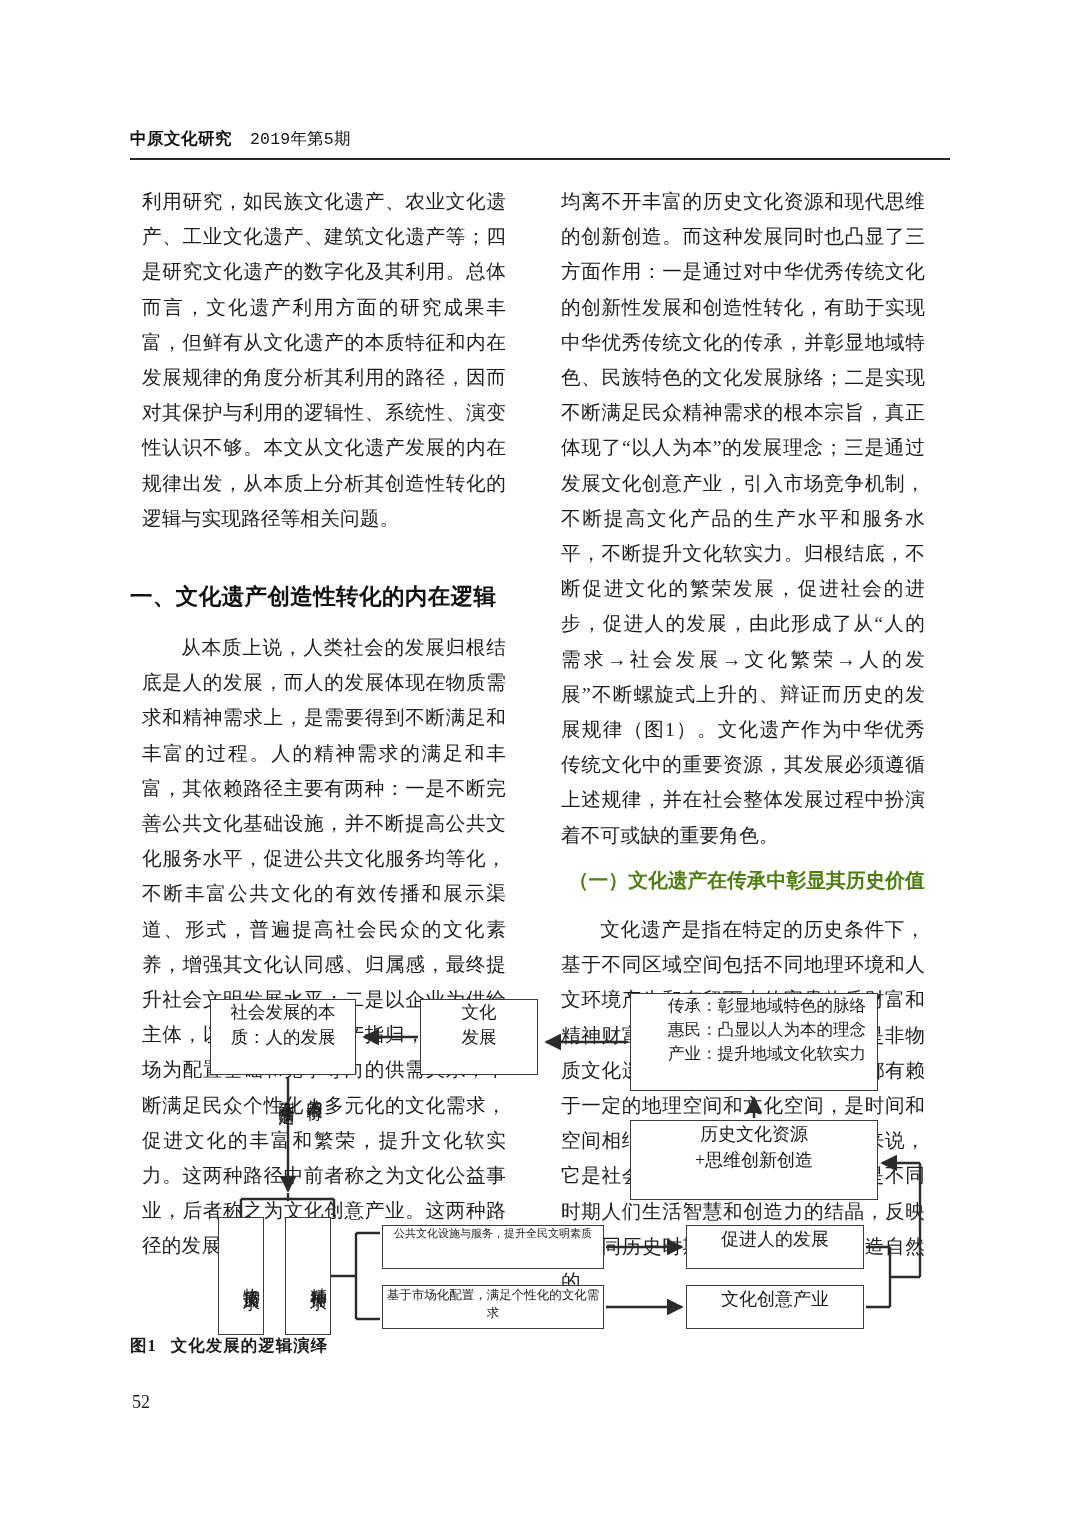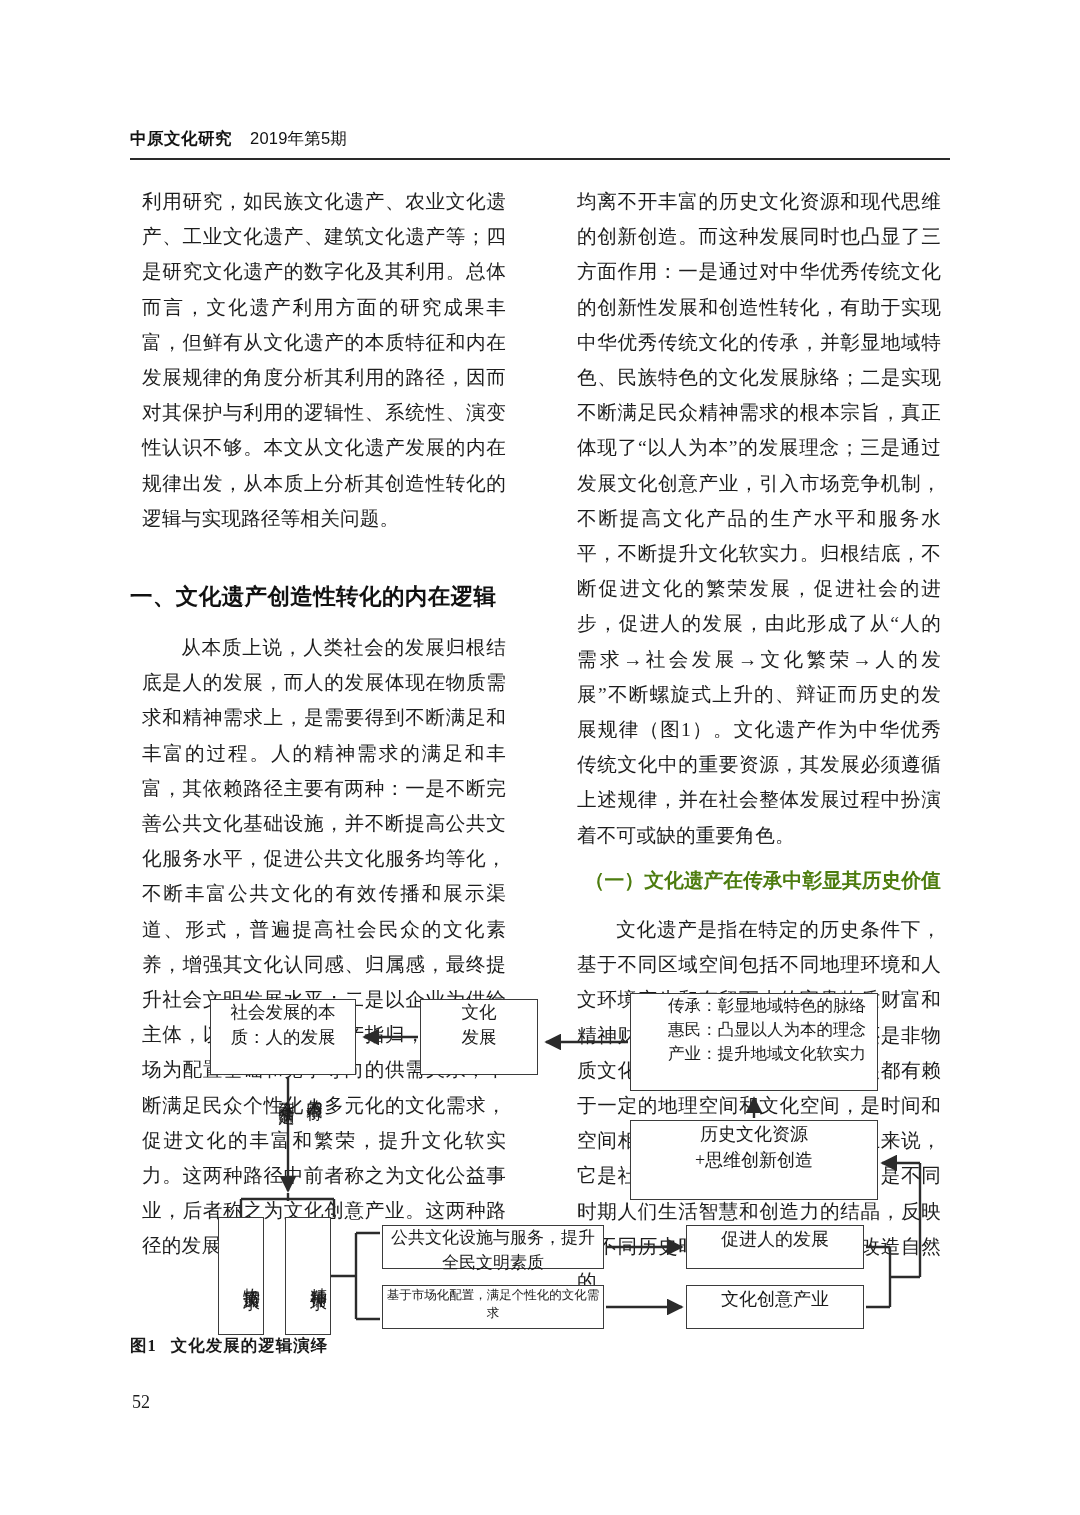--- a/index.html
+++ b/index.html
@@ -23,21 +23,21 @@
   
   .running-head {
     position: absolute;
     left: 130px;
     top: 128px;
     width: 820px;
     font-size: 16.5px;
     letter-spacing: 0.5px;
     color: #121212;
     font-weight: 700;
-    font-family: Liberation Sans, sans-serif;
+    font-family: Liberation Mono, monospace;
   }
   .running-head .issue {
     font-weight: 400;
     margin-left: 18px;
     letter-spacing: 0.2px;
   }
   .head-rule {
     position: absolute;
     left: 130px;
     top: 158px;
@@ -53,21 +53,21 @@
     top: 172px;
     width: 820px;
     height: 800px;
   }
   .col {
     position: absolute;
     top: 0;
     width: 388px;
   }
   .col-left  { left: 0; }
-  .col-right { left: 435px; }
+  .col-right { left: 419px; }
 
   p.body-text {
     margin: 12px;
     font-size: 19.6px;
     line-height: 35.2px;
     text-align: justify;
     text-justify: inter-ideograph;
     color: #1d1d1d;
     font-family: "Liberation Serif", "DejaVu Serif", serif;
     letter-spacing: 0.2px;
@@ -137,21 +137,21 @@
   }
   .node .lines { display: block; }
 
   .n-society   { left: 80px;  top: 14px;  width: 146px; height: 76px;  font-size: 17.5px; }
   .n-culture   { left: 290px; top: 14px;  width: 118px; height: 76px;  font-size: 17.5px; }
   .n-three     { left: 500px; top: 8px;   width: 248px; height: 98px;  font-size: 16.5px; padding-left: 20px; }
   .n-three .lines { text-align: left; padding-left: 6px; }
   .n-resource  { left: 500px; top: 135px; width: 248px; height: 80px;  font-size: 18px; }
   .n-public    { left: 556px; top: 240px; width: 178px; height: 44px;  font-size: 18px; }
   .n-creative  { left: 556px; top: 300px; width: 178px; height: 44px;  font-size: 18px; }
-  .n-small-a   { left: 252px; top: 240px; width: 222px; height: 44px;  font-size: 17px; }
+  .n-small-a   { left: 252px; top: 240px; width: 222px; height: 44px;  font-size: 11px; }
   .n-small-b   { left: 252px; top: 300px; width: 222px; height: 44px;  font-size: 12.5px; }
 
   .n-material, .n-spirit {
     writing-mode: vertical-rl;
     text-orientation: upright;
     letter-spacing: 2px;
     font-size: 17px;
     padding-top: 4px;
   }
   .n-material { left: 88px;  top: 232px; width: 46px; height: 118px; }

